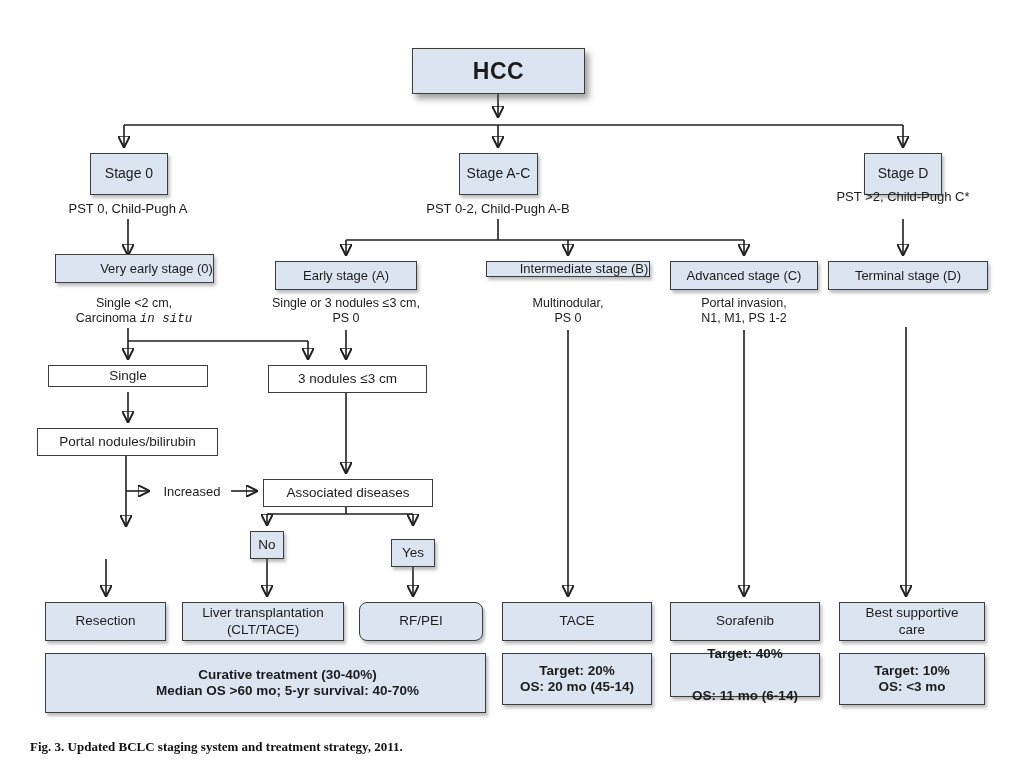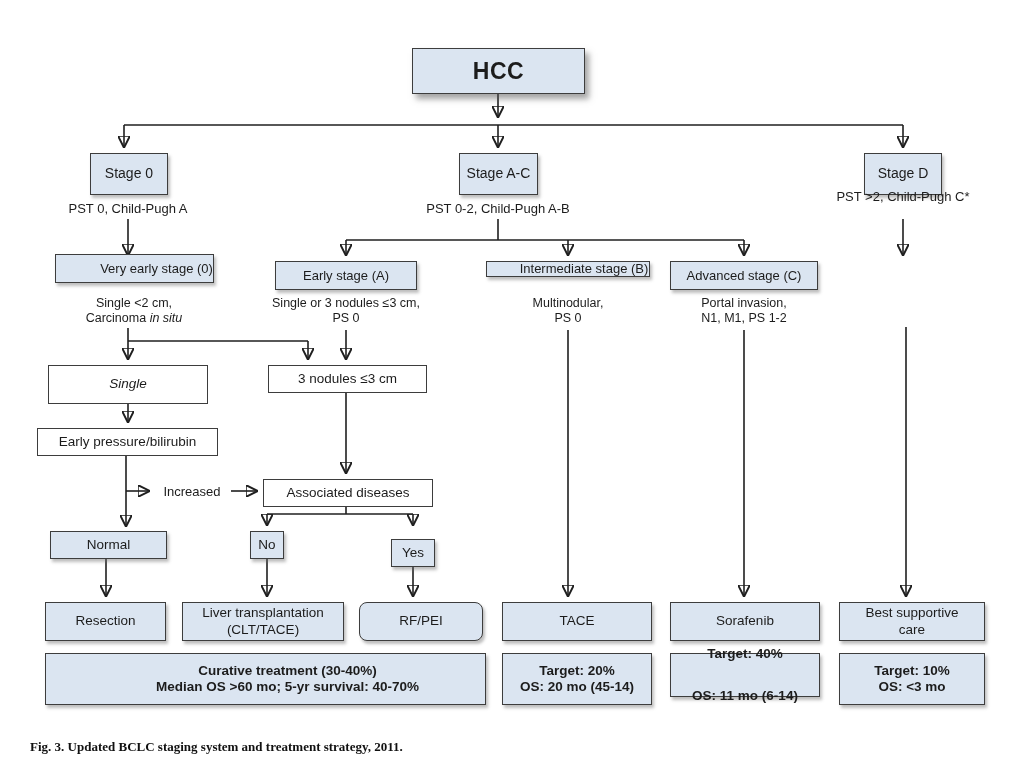--- a/index.html
+++ b/index.html
@@ -19,21 +19,21 @@
   .white{background:#ffffff;}
   .root{font-size:23px;font-weight:bold;letter-spacing:0.5px;
         box-shadow:4px 5px 6px rgba(90,90,90,0.55);}
   .lbl14{font-size:14px;}
   .lbl135{font-size:13.5px;}
   .bold{font-weight:bold;}
   .txt{
     position:absolute;z-index:2;text-align:center;font-size:13px;line-height:15px;color:#1c1c1c;
   }
   .desc{font-size:12.5px;}
-  .italic{font-style:italic;}
+  .italic{font-style:italic;font-family:Liberation Mono, monospace;}
   #caption{
     position:absolute;left:30px;top:739px;z-index:2;
     font-family:"Liberation Serif",serif;font-weight:bold;font-size:13px;color:#111111;
   }
 </style>
 </head>
 <body>
 
 <div id="stage">
 
@@ -99,53 +99,53 @@
   </div>
   <div class="box blue" style="left:275px;top:261px;width:142px;height:29px;">
     <span>Early stage (A)</span>
   </div>
   <div class="box blue" style="left:486px;top:261px;width:164px;height:16px;padding-left:32px;">
     <span>Intermediate stage (B)</span>
   </div>
   <div class="box blue" style="left:670px;top:261px;width:148px;height:29px;">
     <span>Advanced stage (C)</span>
   </div>
+  <div class="box blue" style="left:828px;top:261px;width:160px;height:29px;">
+    <span>Terminal stage (D)</span>
+  </div>
 
   <div class="txt desc" style="left:34px;top:296px;width:200px;">
     <div>Single &lt;2 cm,</div>
     <div><span>Carcinoma</span> <span class="italic">in situ</span></div>
   </div>
   <div class="txt desc" style="left:246px;top:296px;width:200px;">
     <div>Single or 3 nodules ≤3 cm,</div>
     <div>PS 0</div>
   </div>
   <div class="txt desc" style="left:468px;top:296px;width:200px;">
     <div>Multinodular,</div>
     <div>PS 0</div>
   </div>
   <div class="txt desc" style="left:644px;top:296px;width:200px;">
     <div>Portal invasion,</div>
     <div>N1, M1, PS 1-2</div>
   </div>
 
-  <div class="box white lbl135" style="left:48px;top:365px;width:160px;height:39px;font-style:italic;">
+  <div class="box white lbl135" style="left:48px;top:365px;width:160px;height:22px;">
     <span>Single</span>
   </div>
   <div class="box white lbl135" style="left:268px;top:365px;width:159px;height:28px;">
     <span>3 nodules ≤3 cm</span>
   </div>
   <div class="box white lbl135" style="left:37px;top:428px;width:181px;height:28px;">
-    <span>Early pressure/bilirubin</span>
+    <span>Portal nodules/bilirubin</span>
   </div>
   <div class="txt lbl135" style="left:152px;top:484px;width:80px;">Increased</div>
   <div class="box white lbl135" style="left:263px;top:479px;width:170px;height:28px;">
     <span>Associated diseases</span>
-  </div>
-  <div class="box blue lbl135" style="left:50px;top:531px;width:117px;height:28px;">
-    <span>Normal</span>
   </div>
   <div class="box blue lbl135" style="left:250px;top:531px;width:34px;height:28px;">
     <span>No</span>
   </div>
   <div class="box blue lbl135" style="left:391px;top:531px;width:44px;height:28px;margin-top:8px;">
     <span>Yes</span>
   </div>
 
   <div class="box blue lbl135" style="left:45px;top:602px;width:121px;height:39px;">
     <span>Resection</span>
@@ -161,21 +161,21 @@
     <span>TACE</span>
   </div>
   <div class="box blue lbl135" style="left:670px;top:602px;width:150px;height:39px;">
     <span>Sorafenib</span>
   </div>
   <div class="box blue lbl135" style="left:839px;top:602px;width:146px;height:39px;">
     <div>Best supportive</div>
     <div>care</div>
   </div>
 
-  <div class="box blue lbl135 bold" style="left:45px;top:653px;width:441px;height:52px;padding-left:44px;">
+  <div class="box blue lbl135 bold" style="left:45px;top:653px;width:441px;height:60px;padding-left:44px;">
     <div>Curative treatment (30-40%)</div>
     <div>Median OS &gt;60 mo; 5-yr survival: 40-70%</div>
   </div>
   <div class="box blue lbl135 bold" style="left:502px;top:653px;width:150px;height:52px;">
     <div>Target: 20%</div>
     <div>OS: 20 mo (45-14)</div>
   </div>
   <div class="box blue lbl135 bold" style="left:670px;top:653px;width:150px;height:44px;gap:25px;">
     <div>Target: 40%</div>
     <div>OS: 11 mo (6-14)</div>

